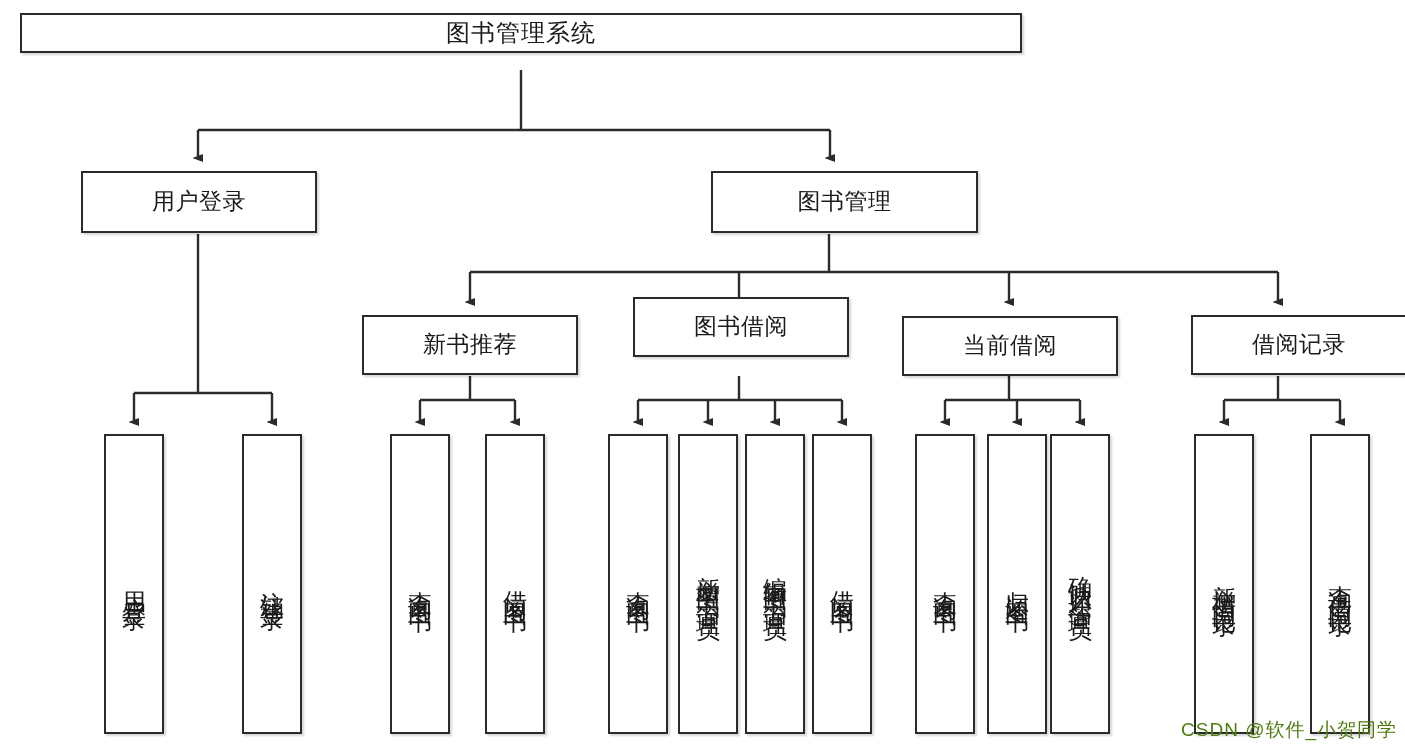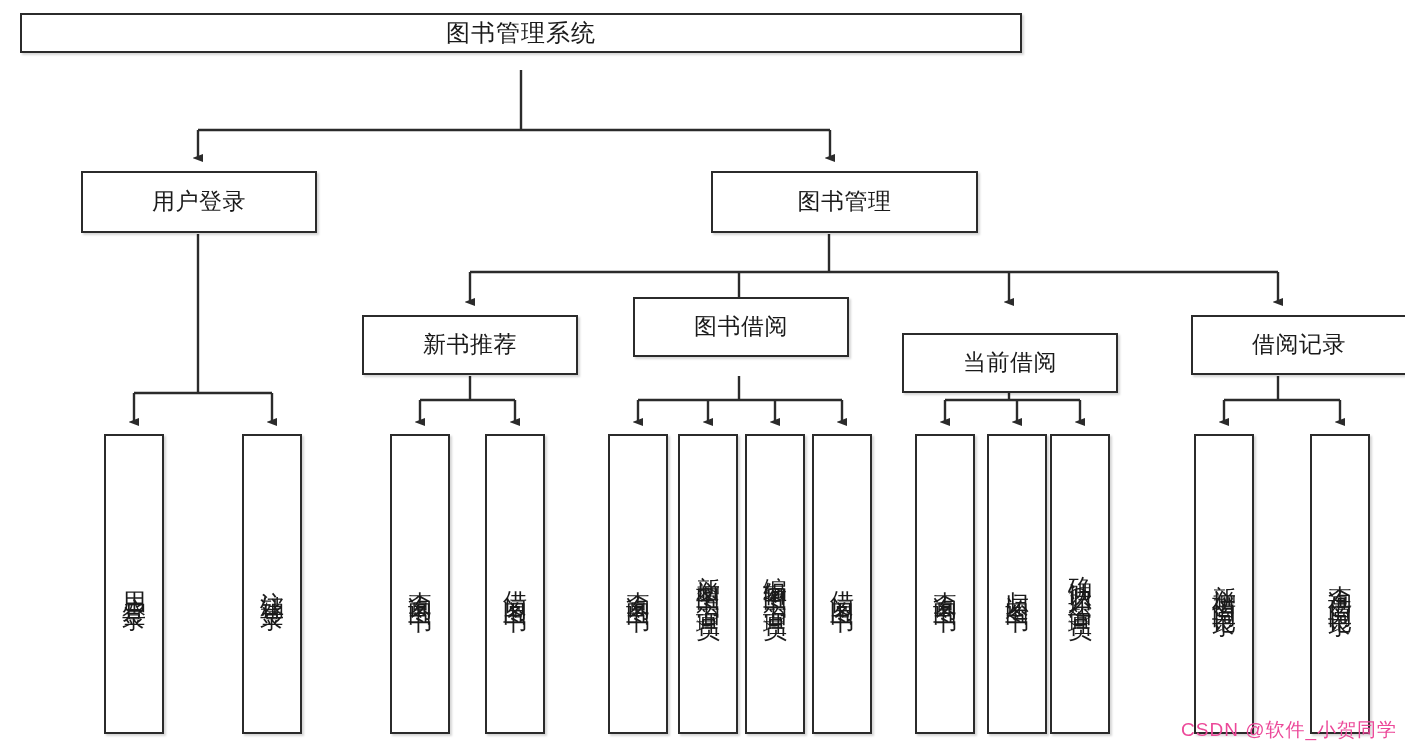--- a/index.html
+++ b/index.html
@@ -61,21 +61,21 @@
     letter-spacing: 6px;
     line-height: 1;
     white-space: nowrap;
     max-height: 100%;
   }
   #watermark {
     position: absolute;
     right: 8px;
     bottom: 4px;
     font-size: 19px;
-    color: #ec4899;
+    color: #4d7c0f;
     letter-spacing: 1px;
     white-space: nowrap;
     user-select: none;
   }
 </style>
 </head>
 <body>
 
 <div id="canvas">
 
@@ -142,21 +142,21 @@
   </div>
 
   <div class="node horiz" style="left:362px; top:315px; width:216px; height:60px;">
     <span class="node-label">新书推荐</span>
   </div>
 
   <div class="node horiz" style="left:633px; top:297px; width:216px; height:60px;">
     <span class="node-label">图书借阅</span>
   </div>
 
-  <div class="node horiz" style="left:902px; top:333px; width:216px; height:60px;">
+  <div class="node horiz" style="left:902px; top:316px; width:216px; height:60px;">
     <span class="node-label">当前借阅</span>
   </div>
 
   <div class="node horiz" style="left:1171px; top:315px; width:216px; height:60px;margin-left:20px;">
     <span class="node-label">借阅记录</span>
   </div>
 
   <div class="node vert" style="left:104px; top:434px; width:60px; height:300px;">
     <span class="node-label">用户登录</span>
   </div>

